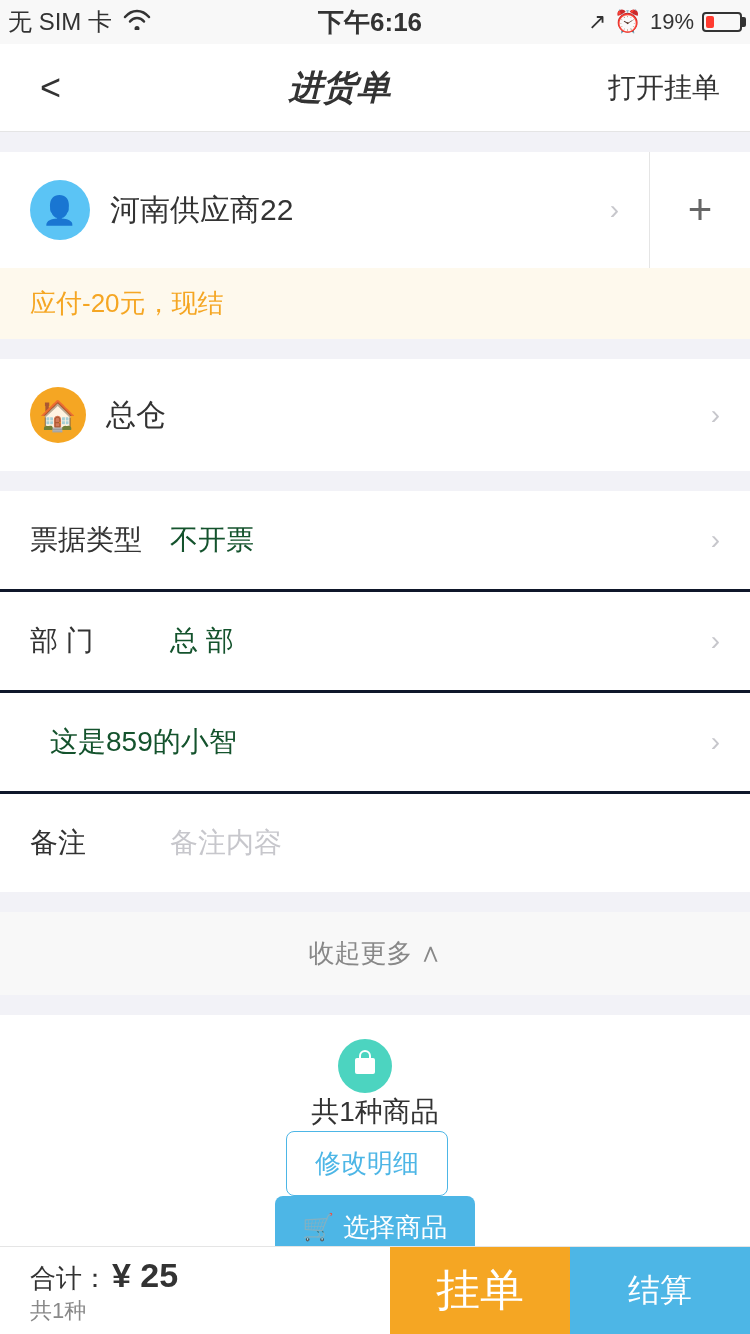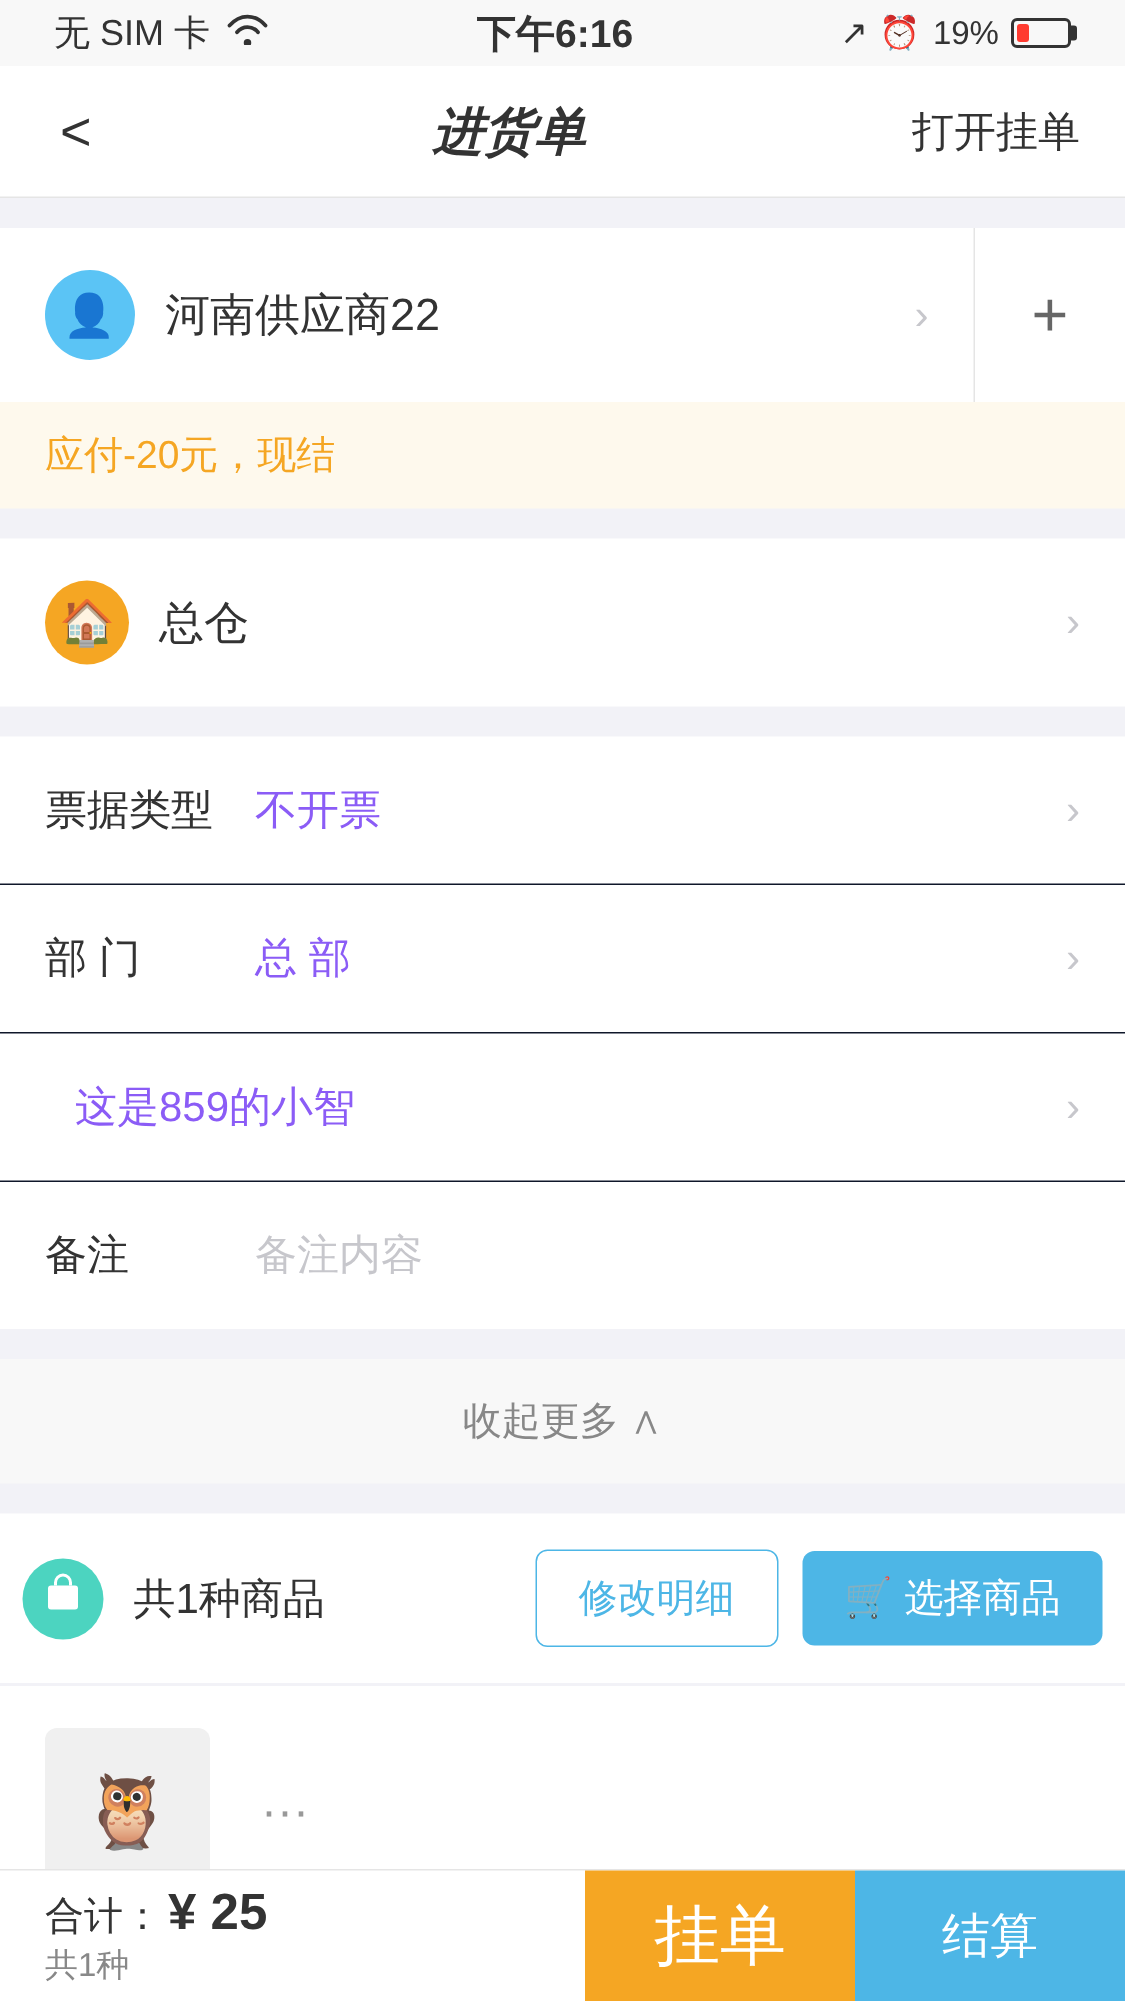--- a/index.html
+++ b/index.html
@@ -16,21 +16,21 @@
     }
 
     
     .status-bar {
       width: 750px;
       height: 44px;
       background: #f8f8f8;
       display: flex;
       align-items: center;
       justify-content: space-between;
-      padding: 0 36px;
+      padding: 0 8px;
       font-size: 24px;
       font-weight: 500;
     }
     .status-left { display: flex; align-items: center; gap: 10px; }
     .status-center { font-size: 26px; font-weight: 600; }
     .status-right { display: flex; align-items: center; gap: 8px; font-size: 22px; }
     .battery {
       width: 40px; height: 20px;
       border: 2px solid #333;
       border-radius: 4px;
@@ -175,34 +175,34 @@
 
     
     .form-section {
       background: #fff;
       margin-bottom: 20px;
     }
     .form-row {
       display: flex;
       align-items: center;
       padding: 30px 30px;
-      border-bottom: 1px solid #0f172a;
+      border-bottom: 3px solid #0f172a;
       position: relative;
     }
     .form-row:last-child { border-bottom: none; }
     .form-label {
       width: 120px;
       font-size: 28px;
       color: #333;
       flex-shrink: 0;
     }
     .form-value {
       flex: 1;
       font-size: 28px;
-      color: #8b5cf6;
+      color: #14532d;
       padding-left: 20px;
     }
     .form-value.placeholder {
       color: #c7c7cc;
     }
 
     
     .collapse-bar {
       background: #f8f8f8;
       text-align: right;
@@ -214,22 +214,23 @@
       align-items: center;
       justify-content: center;
       gap: 8px;
     }
 
     
     .products-header {
       background: #fff;
       display: flex;
       align-items: center;
-      padding: 24px 15px;
+      padding: 24px 30px;
       margin-bottom: 0;
+      flex-direction: column;
     }
     .products-icon {
       width: 54px;
       height: 54px;
       border-radius: 50%;
       background: #4cd4c0;
       display: flex;
       align-items: center;
       justify-content: center;
       color: #fff;

